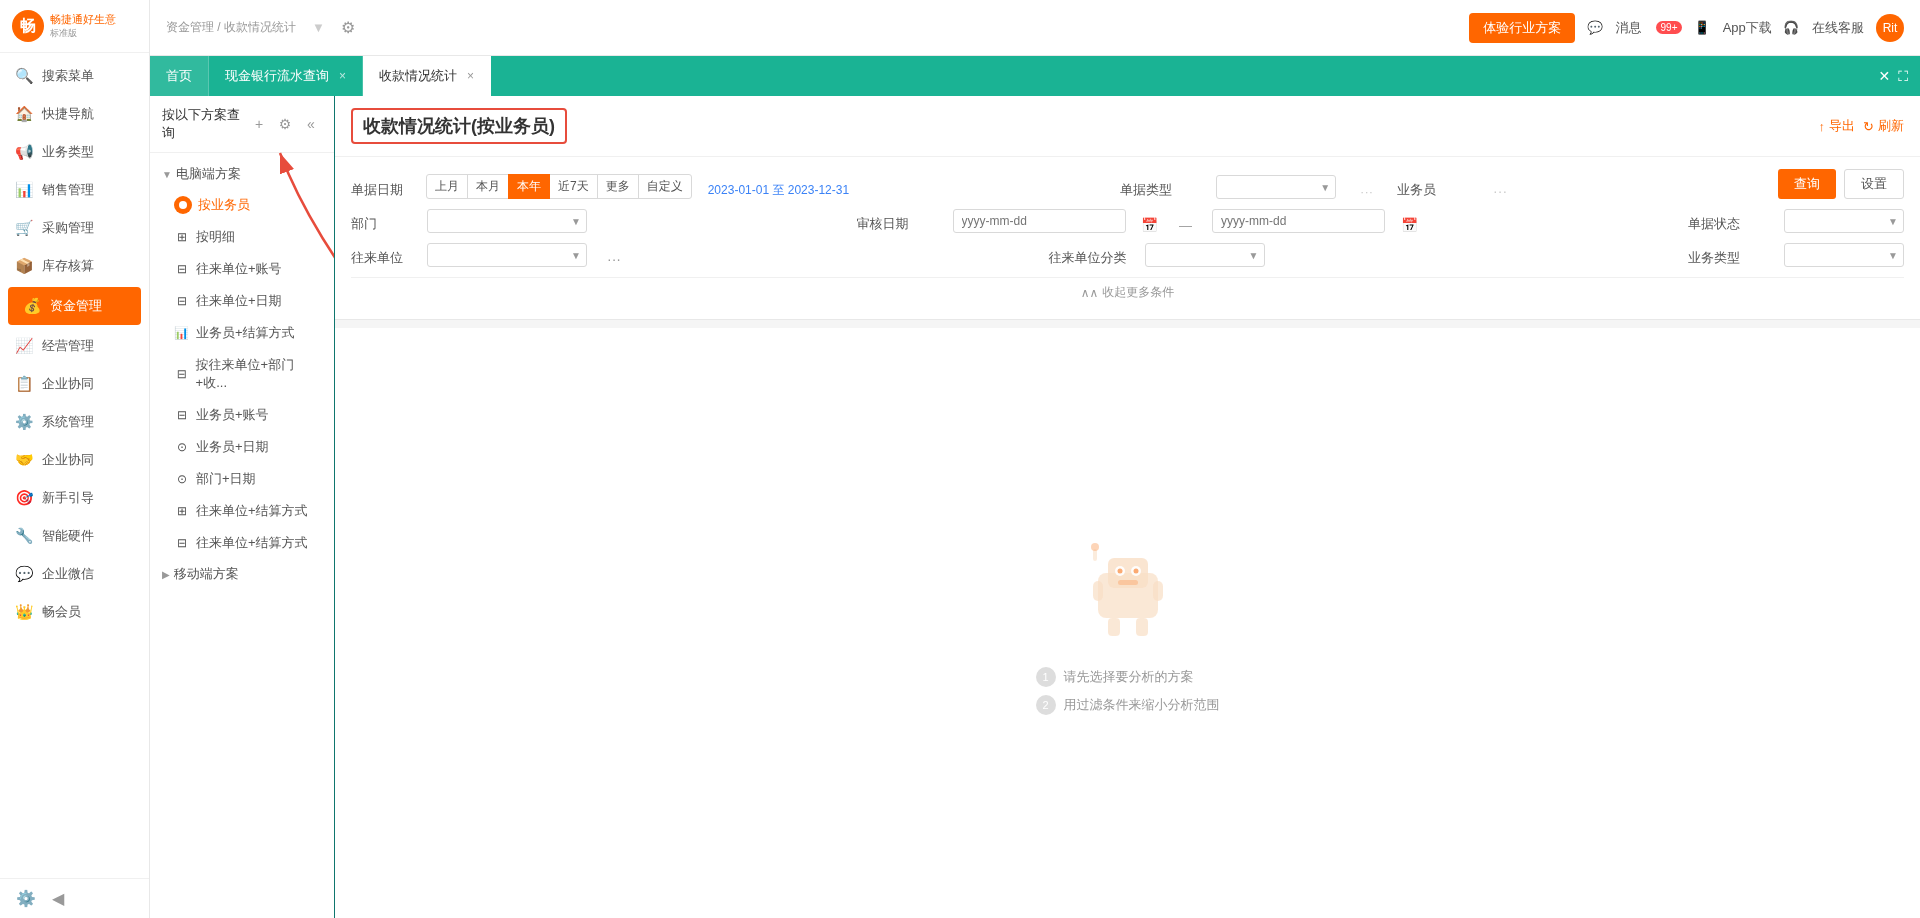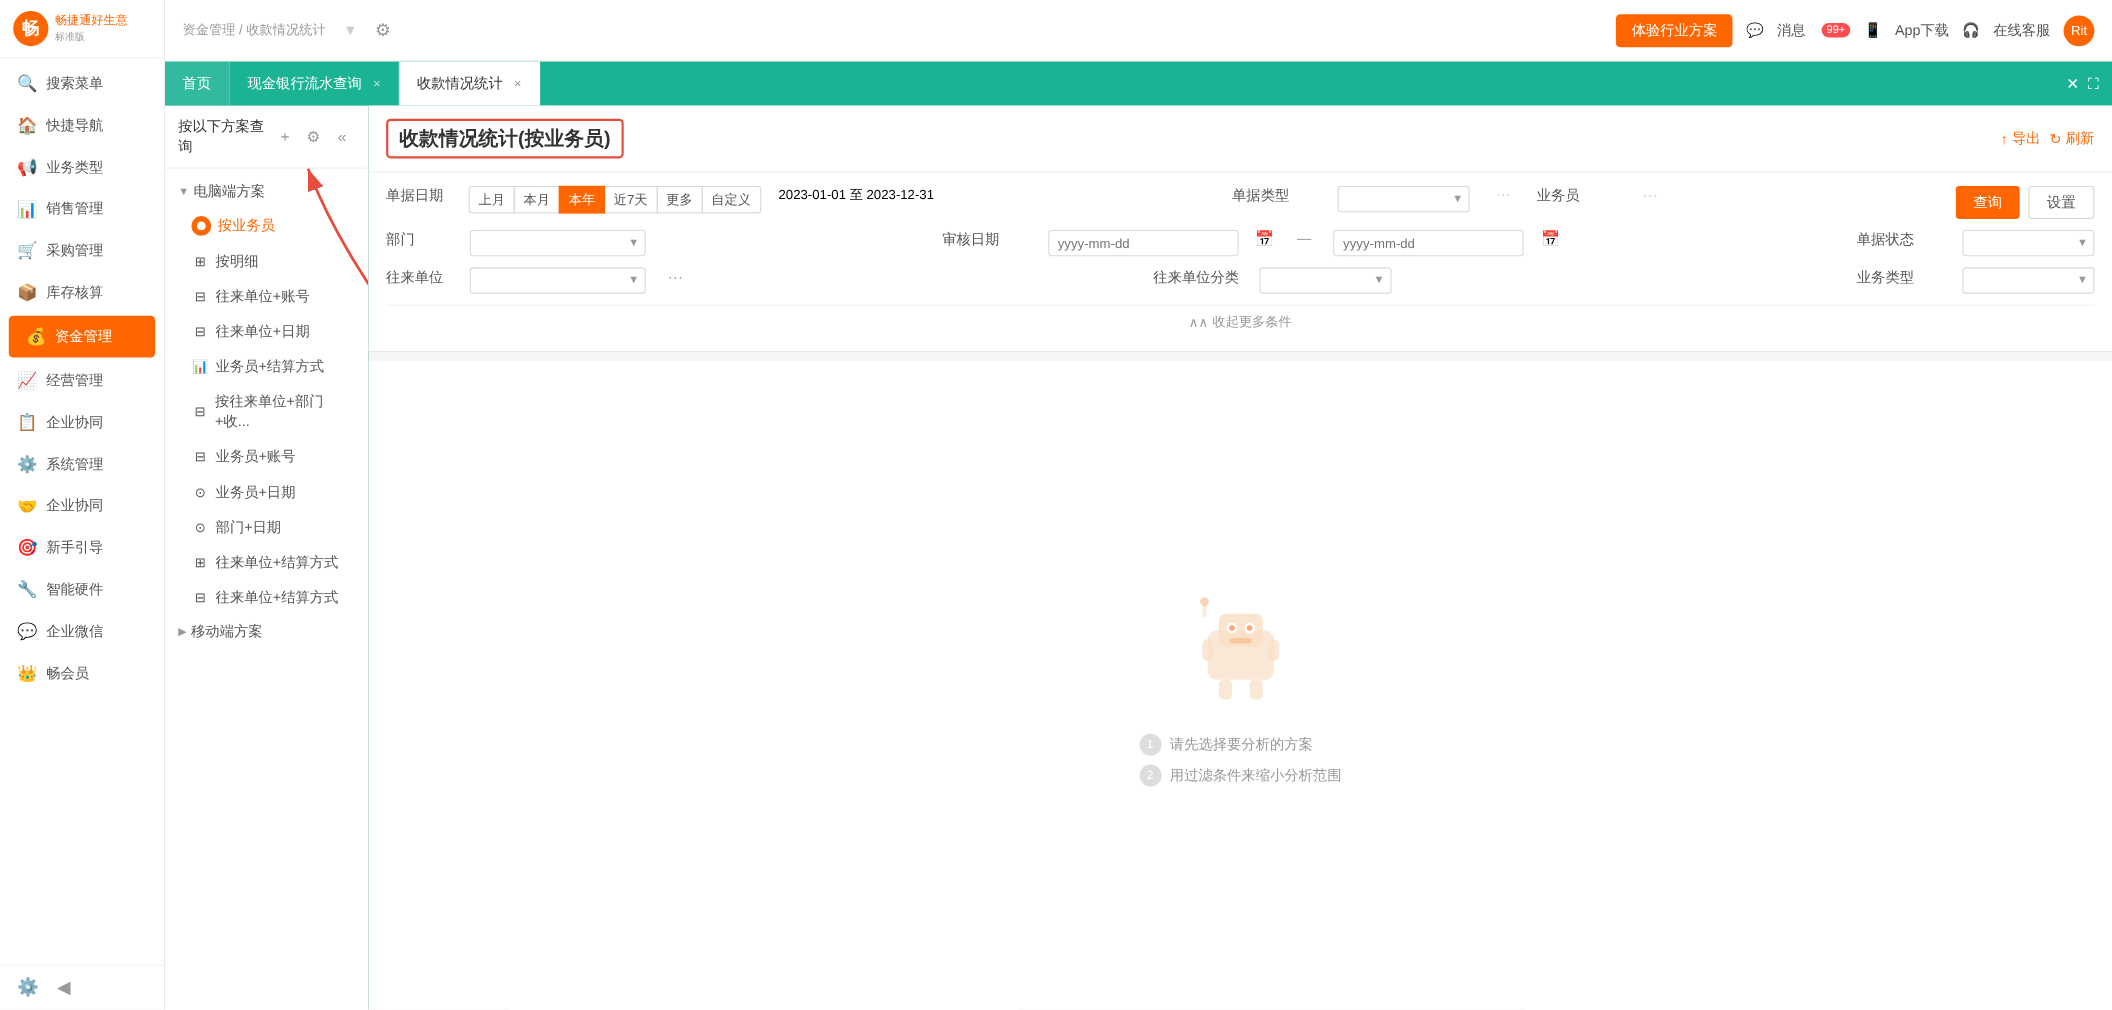--- a/index.html
+++ b/index.html
@@ -61,30 +61,30 @@
     .page-title-row { display: flex; align-items: center; padding: 12px 16px; background: #fff; border-bottom: 1px solid #f0f0f0; position: relative; }
     .page-title-box { border: 2px solid #e74c3c; border-radius: 4px; padding: 4px 10px; display: inline-block; }
     .page-title-text { font-size: 18px; font-weight: bold; color: #333; }
     .page-title-actions { margin-left: auto; display: flex; gap: 8px; }
     .export-btn { color: #ff6600; background: none; border: none; cursor: pointer; font-size: 13px; display: flex; align-items: center; gap: 4px; }
     .refresh-btn { color: #ff6600; background: none; border: none; cursor: pointer; font-size: 13px; display: flex; align-items: center; gap: 4px; }
 
     
     .right-panel { flex: 1; display: flex; flex-direction: column; overflow: hidden; background: #f5f5f5; }
     .filter-area { background: #fff; padding: 12px 16px; border-bottom: 1px solid #e8e8e8; }
-    .filter-row { display: flex; align-items: flex-start; gap: 16px; margin-bottom: 10px; }
+    .filter-row { display: flex; align-items: flex-end; gap: 16px; margin-bottom: 10px; }
     .filter-row:last-child { margin-bottom: 0; }
     .filter-label { color: #555; font-size: 13px; width: 60px; flex-shrink: 0; }
     .filter-label2 { color: #555; font-size: 13px; width: 80px; flex-shrink: 0; }
     .date-tabs { display: flex; gap: 0; }
     .date-tab { padding: 3px 8px; font-size: 12px; color: #555; cursor: pointer; border: 1px solid #d9d9d9; margin-left: -1px; }
     .date-tab.active { background: #ff6600; color: #fff; border-color: #ff6600; z-index: 1; position: relative; font-family: Liberation Mono, monospace; }
     .date-tab:first-child { border-radius: 3px 0 0 3px; }
     .date-tab:last-child { border-radius: 0 3px 3px 0; }
-    .date-range-text { color: #000000; font-size: 12px; }
+    .date-range-text { color: #3b82f6; font-size: 12px; }
     .filter-select { border: 1px solid #d9d9d9; border-radius: 3px; padding: 4px 24px 4px 8px; font-size: 12px; color: #555; background: #fff; appearance: none; min-width: 120px; cursor: pointer; position: relative; }
     .select-wrapper { position: relative; display: inline-block; }
     .select-wrapper::after { content: '▼'; position: absolute; right: 6px; top: 50%; transform: translateY(-50%); font-size: 10px; color: #999; pointer-events: none; }
     .filter-input { border: 1px solid #d9d9d9; border-radius: 3px; padding: 4px 8px; font-size: 12px; color: #999; min-width: 130px; }
     .date-sep { color: #999; margin: 0 4px; }
     .date-icon { color: #999; font-size: 14px; cursor: pointer; }
     .ellipsis-btn { color: #999; cursor: pointer; font-size: 14px; padding: 0 4px; }
     .collapse-btn { display: flex; align-items: center; justify-content: center; padding: 6px 0; cursor: pointer; color: #999; font-size: 12px; gap: 4px; background: #fff; border-top: 1px solid #f0f0f0; margin-top: 4px; }
 
     

